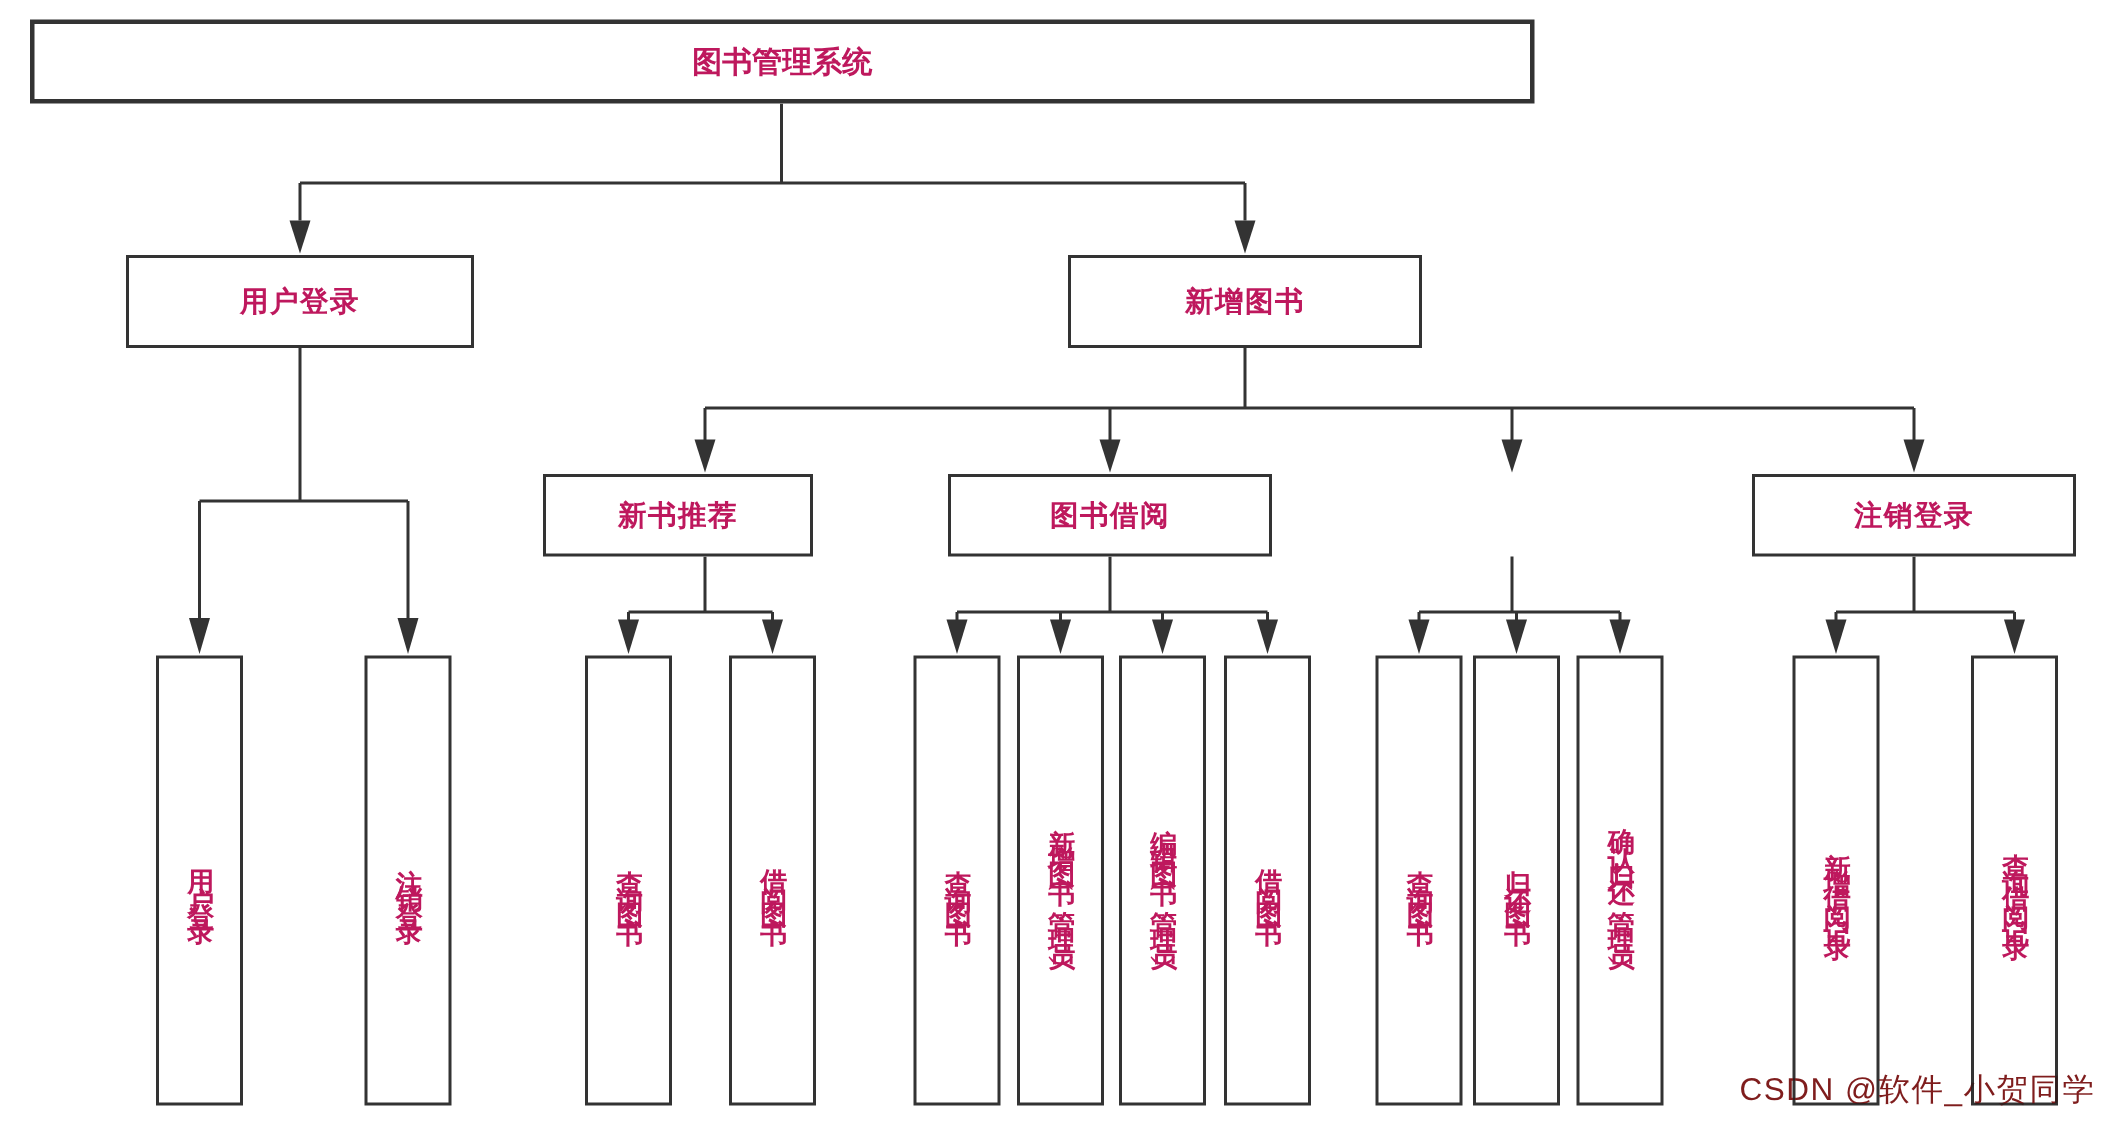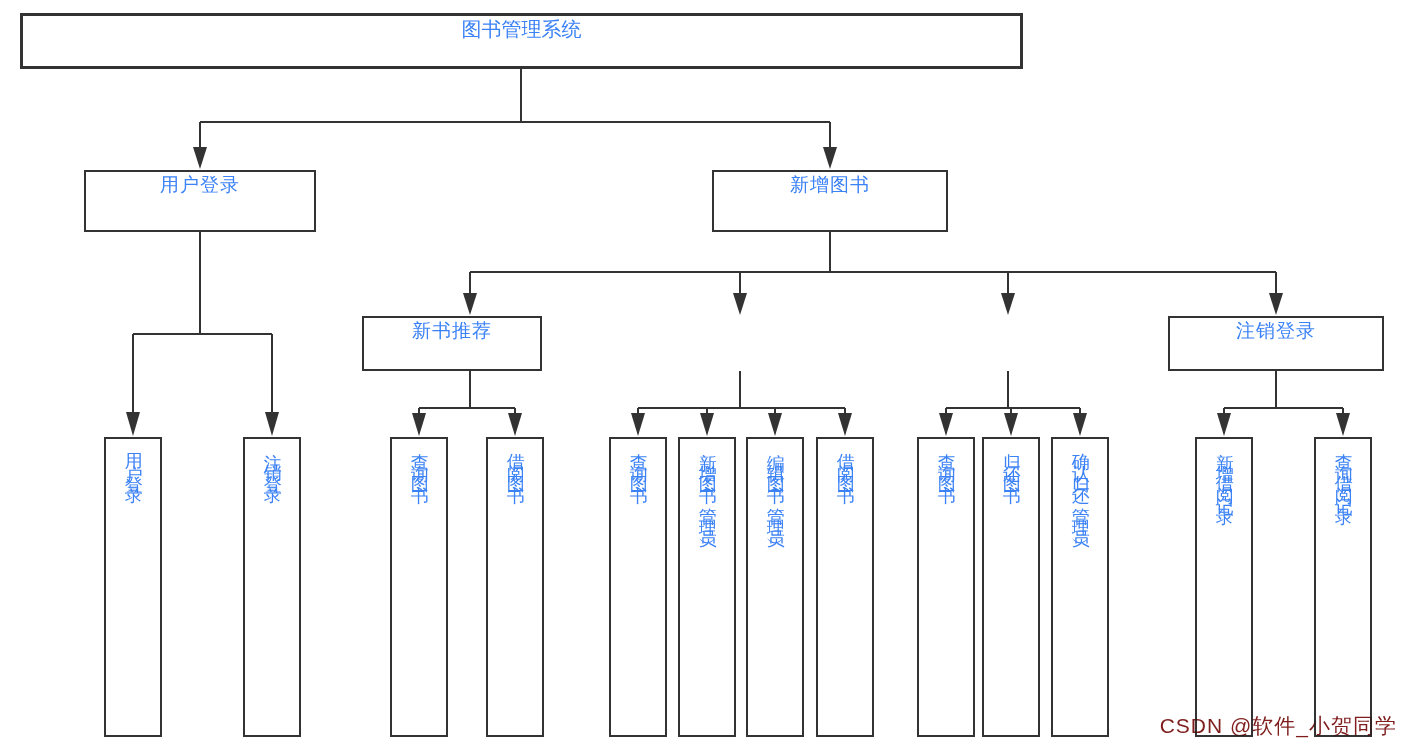--- a/index.html
+++ b/index.html
@@ -14,23 +14,24 @@
     overflow:hidden;
   }
   .connectors {
     position:absolute; left:0; top:0; z-index:1;
   }
   .node {
     position:absolute;
     box-sizing:border-box;
     border:2px solid #333333;
     background:#ffffff;
-    display:flex; justify-content:center;
-    color:#3b82f6;
+    display:flex; align-items:center; justify-content:center;
+    color:#be185d;
     z-index:2;
+    font-weight:bold;
   }
   .node.root { border-width:3px; font-size:20px; }
   .node.hbox { font-size:19px; letter-spacing:1px; }
   .node.vbox { font-size:18px; }
   .node.vbox .vtext {
     writing-mode: vertical-rl;
     text-orientation: mixed;
     letter-spacing:11px;
     line-height:1.2;
   }
@@ -95,20 +96,23 @@
   <div class="node hbox" style="left:84px; top:170px; width:232px; height:62px;">
     <span>用户登录</span>
   </div>
   <div class="node hbox" style="left:712px; top:170px; width:236px; height:62px;">
     <span>新增图书</span>
   </div>
 
   <div class="node hbox" style="left:362px; top:316px; width:180px; height:55px;">
     <span>新书推荐</span>
   </div>
+  <div class="node hbox" style="left:632px; top:316px; width:216px; height:55px;">
+    <span>图书借阅</span>
+  </div>
   <div class="node hbox" style="left:1168px; top:316px; width:216px; height:55px;">
     <span>注销登录</span>
   </div>
 
   <div class="node vbox" style="left:104px; top:437px; width:58px; height:300px;">
     <span class="vtext">用户登录</span>
   </div>
   <div class="node vbox" style="left:243px; top:437px; width:58px; height:300px;">
     <span class="vtext">注销登录</span>
   </div>

